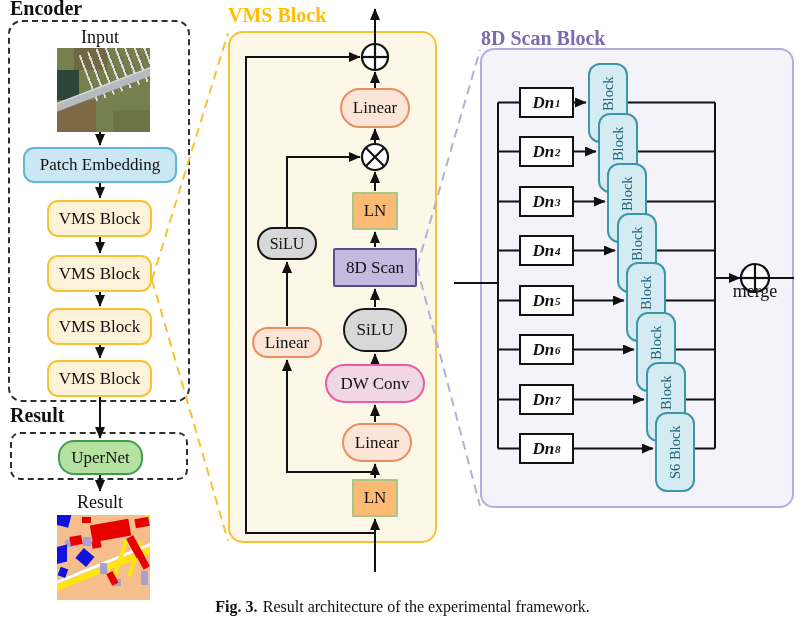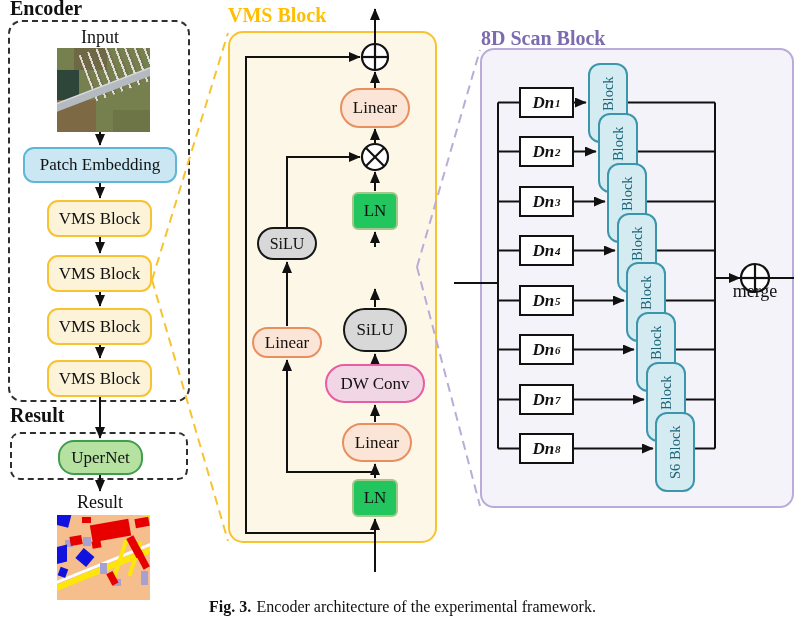--- a/index.html
+++ b/index.html
@@ -12,21 +12,21 @@
   .dashedbox{position:absolute;border:2.5px dashed #2f2f2f;border-radius:14px;
              box-sizing:border-box;z-index:1;}
   .vmscont{position:absolute;background:#FCF7E6;border:2.5px solid #F7C331;
            border-radius:15px;z-index:1;box-sizing:border-box;}
   .scancont{position:absolute;background:#F5F3FA;border:2px solid #B9ACDB;
             border-radius:14px;z-index:1;box-sizing:border-box;}
   .pe{background:#CBE7F3;border:2.5px solid #5FB7D8;border-radius:11px;}
   .vmsb{background:#FDF3D9;border:2.5px solid #F7C331;border-radius:11px;}
   .uper{background:#B6E2A1;border:2.5px solid #3F9E4D;border-radius:16px;}
   .linear{background:#FBE5D6;border:2.5px solid #E98F5F;border-radius:20px;}
-  .ln{background:#22c55e;border:2.5px solid #A6C78C;border-radius:6px;}
+  .ln{background:#fdba74;border:2.5px solid #A6C78C;border-radius:1px;}
   .scan8d{background:#C5B9E0;border:2.5px solid #5C4B8A;border-radius:2px;}
   .silu{background:#D8D8D8;border:2.5px solid #161616;border-radius:22px;}
   .dwc{background:#F1D7E6;border:2.5px solid #E85CA3;border-radius:20px;}
   .dn{position:absolute;left:519px;width:55px;height:31px;background:#fff;
       border:2px solid #111;box-sizing:border-box;display:flex;align-items:center;
       justify-content:center;font-weight:bold;font-style:italic;font-size:17px;z-index:3;}
   .dn sub{font-size:11px;line-height:0;margin-left:1px;}
   .s6{position:absolute;width:40px;height:80px;background:#D5EBF2;
       border:2.5px solid #3C96AB;border-radius:12px;box-sizing:border-box;
       color:#1C6478;font-size:14.5px;display:flex;align-items:center;justify-content:center;
@@ -186,20 +186,21 @@
     <div style="left:-2%;top:36%;width:13%;height:20%;background:#1212DE;transform:skewY(-15deg);"></div>
     <div style="left:23%;top:42%;width:15%;height:15%;background:#1212DE;transform:rotate(40deg);"></div>
     <div style="left:2%;top:62%;width:9%;height:10%;background:#1212DE;transform:rotate(20deg);"></div>
   </div>
 
   <div class="title" style="left:228px;top:4px;color:#FFBF00;">VMS Block</div>
   <div class="vmscont" style="left:228px;top:31px;width:209px;height:512px;"></div>
 
   <div class="bx linear" style="left:340px;top:88px;width:70px;height:40px;">Linear</div>
   <div class="bx ln" style="left:352px;top:192px;width:46px;height:38px;">LN</div>
+  <div class="bx scan8d" style="left:333px;top:248px;width:84px;height:39px;">8D Scan</div>
   <div class="bx silu" style="left:343px;top:308px;width:64px;height:44px;">SiLU</div>
   <div class="bx dwc" style="left:325px;top:364px;width:100px;height:39px;">DW Conv</div>
   <div class="bx linear" style="left:342px;top:423px;width:70px;height:39px;">Linear</div>
   <div class="bx ln" style="left:352px;top:479px;width:46px;height:38px;">LN</div>
   <div class="bx silu" style="left:257px;top:227px;width:60px;height:33px;border-radius:17px;font-size:16px;">SiLU</div>
   <div class="bx linear" style="left:252px;top:327px;width:70px;height:31px;border-radius:16px;">Linear</div>
 
   <div class="title" style="left:481px;top:27px;color:#7C6BAE;">8D Scan Block</div>
   <div class="scancont" style="left:480px;top:48px;width:314px;height:460px;"></div>
 
@@ -241,16 +242,16 @@
   <div class="s6" style="left:607px;top:163px;">S6 Block</div>
   <div class="s6" style="left:617px;top:213px;">S6 Block</div>
   <div class="s6" style="left:626px;top:262px;">S6 Block</div>
   <div class="s6" style="left:636px;top:312px;">S6 Block</div>
   <div class="s6" style="left:646px;top:362px;">S6 Block</div>
   <div class="s6" style="left:655px;top:412px;">S6 Block</div>
 
   <div class="lbl" style="left:723px;top:281px;width:64px;">merge</div>
 
   <div class="caption">
-    <span class="tag">Fig. 3.</span><span class="txt">Encoder architecture of the experimental framework.</span>
+    <span class="tag">Fig. 3.</span><span class="txt">Result architecture of the experimental framework.</span>
   </div>
 
 </div>
 
 </body></html>

